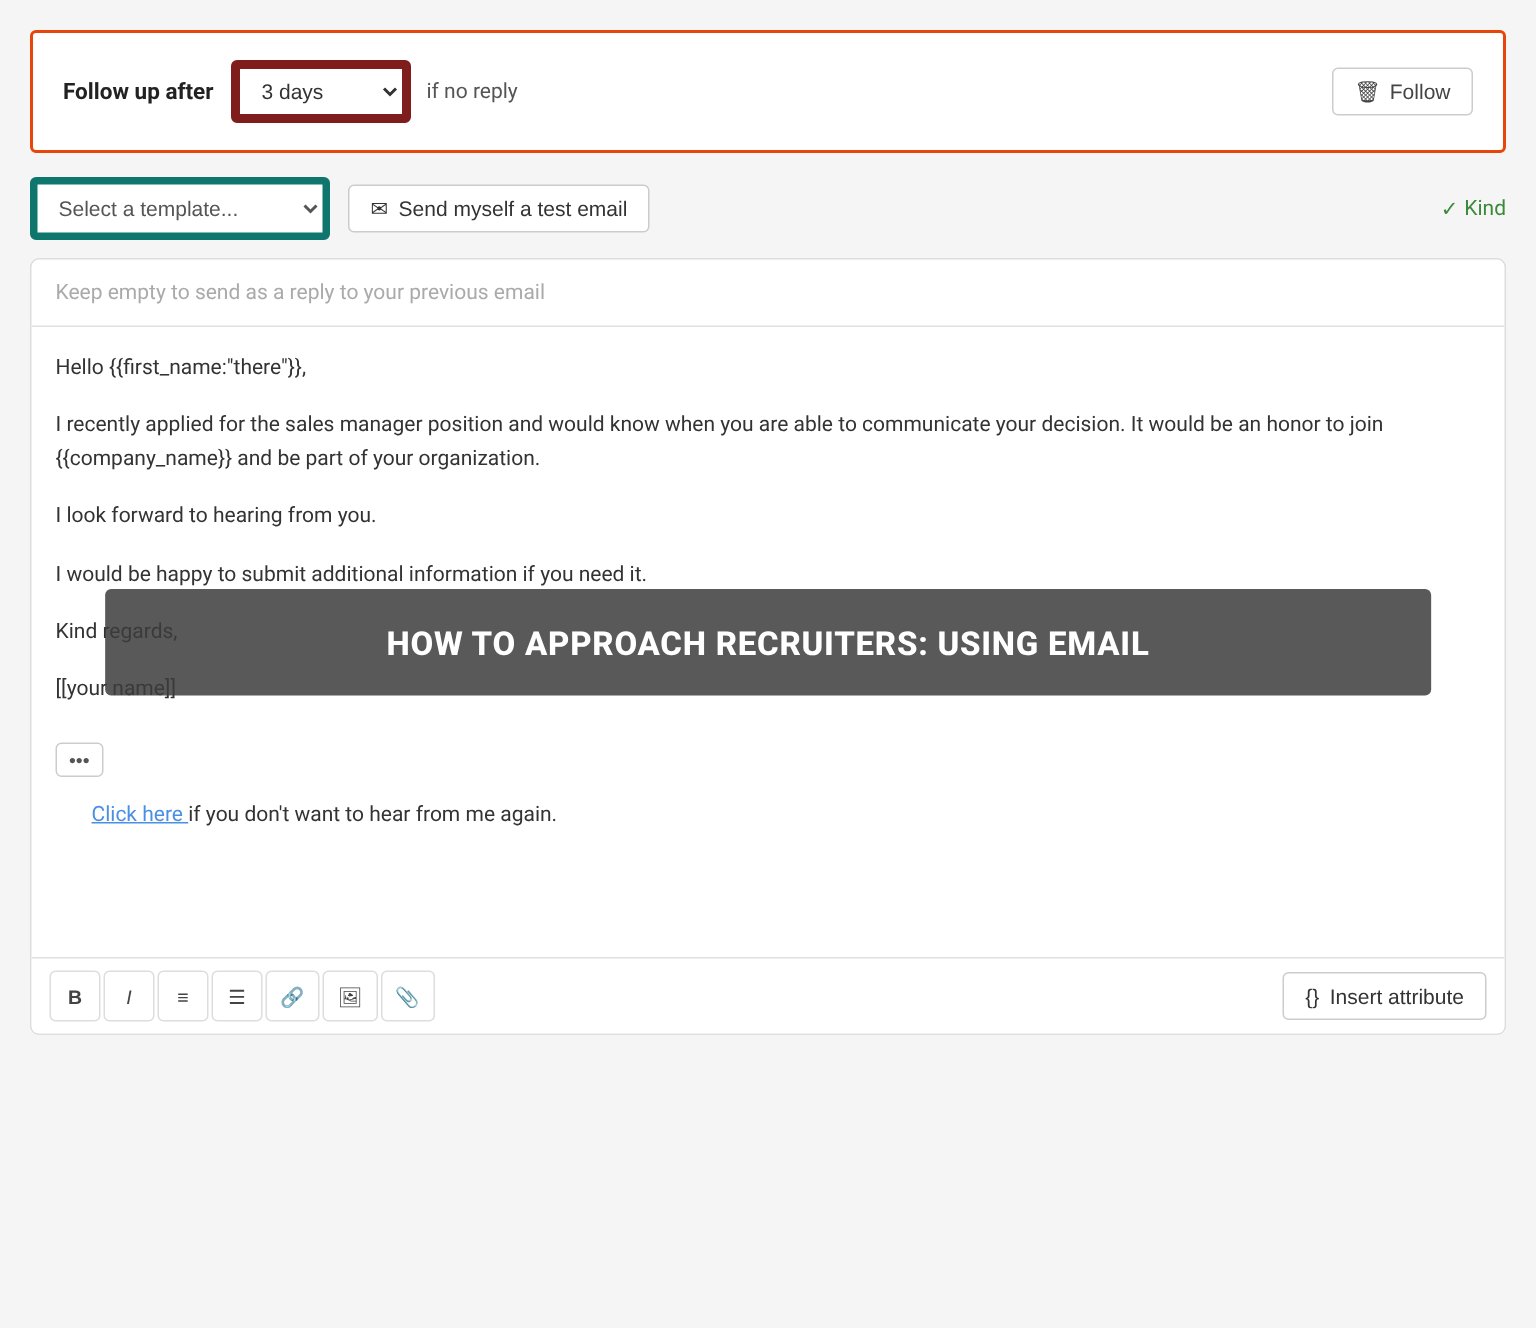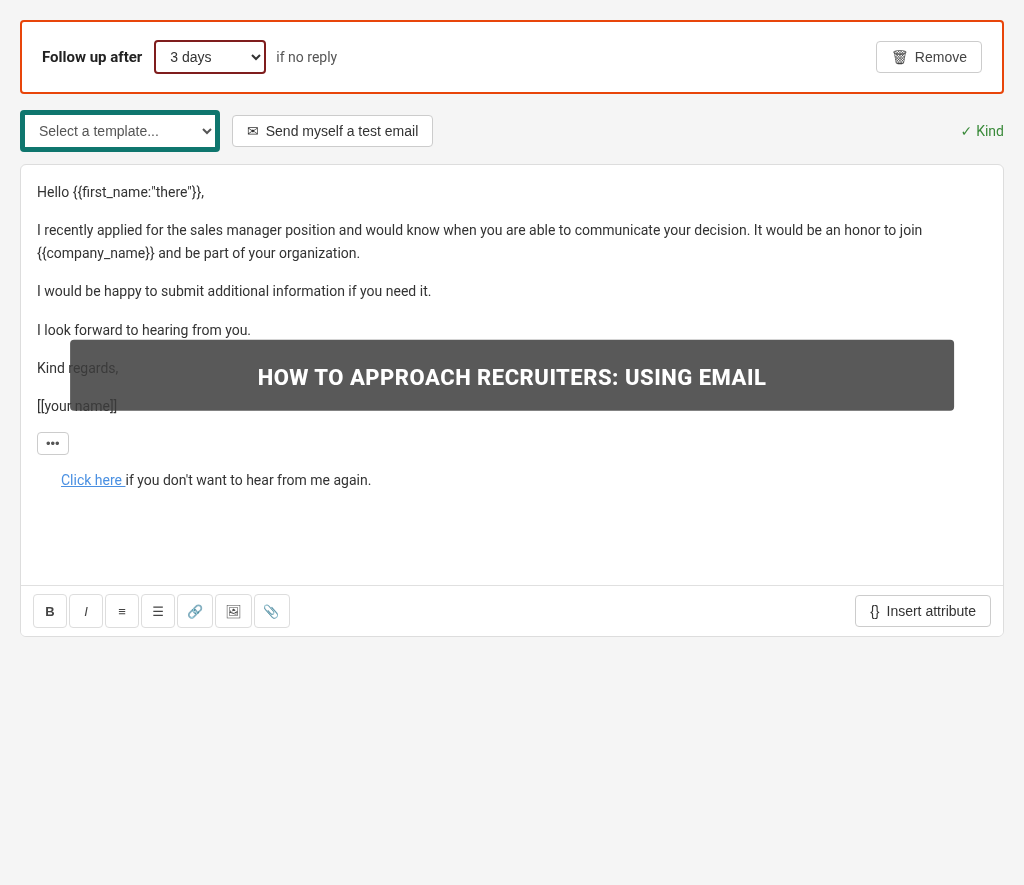--- a/index.html
+++ b/index.html
@@ -27,21 +27,21 @@
       margin-bottom: 16px;
     }
     .follow-up-label {
       font-weight: 700;
       font-size: 15px;
       color: #222;
       margin-right: 12px;
       white-space: nowrap;
     }
     .days-select {
-      border: 2px solid #7f1d1d;
+      border: 6px solid #7f1d1d;
       border-radius: 4px;
       padding: 6px 28px 6px 10px;
       font-size: 14px;
       appearance: auto;
       margin-right: 10px;
       color: #333;
       background: #fff;
     }
     .no-reply-text {
       color: #555;
@@ -120,21 +120,21 @@
       min-height: 420px;
       position: relative;
     }
     .email-body-content p {
       margin-bottom: 16px;
       font-size: 14px;
       line-height: 1.6;
       color: #333;
     }
     .email-body-content .signature-name {
-      margin-bottom: 14px;
+      margin-bottom: 24px;
     }
     .ellipsis-btn {
       display: inline-flex;
       align-items: center;
       justify-content: center;
       border: 1px solid #ccc;
       border-radius: 4px;
       background: #fff;
       padding: 3px 8px;
       font-size: 13px;
@@ -233,47 +233,50 @@
       <option>1 day</option>
       <option>2 days</option>
       <option selected="">3 days</option>
       <option>5 days</option>
       <option>7 days</option>
       <option>14 days</option>
     </select>
     <span class="no-reply-text">if no reply</span>
     <button class="remove-btn">
       <span class="trash-icon">🗑</span>
-      <span>Remove</span>
+      <span>Follow</span>
     </button>
   </div>
 
   <div class="toolbar-row">
     <select class="template-select">
       <option>Select a template...</option>
     </select>
     <button class="test-email-btn">
       <span>✉</span>
       <span>Send myself a test email</span>
     </button>
     <div class="saved-label">
       <span>✓</span>
       <span>Kind</span>
     </div>
   </div>
 
   <div class="email-editor">
 
+    <div class="subject-area">
+      <span class="subject-placeholder">Keep empty to send as a reply to your previous email</span>
+    </div>
 
     <div class="email-body">
       <div class="email-body-content">
         <p>Hello {{first_name:"there"}},</p>
         <p>I recently applied for the sales manager position and would know when you are able to communicate your decision. It would be an honor to join {{company_name}} and be part of your organization.</p>
+        <p>I look forward to hearing from you.</p>
         <p>I would be happy to submit additional information if you need it.</p>
-        <p>I look forward to hearing from you.</p>
         <p>Kind regards,</p>
         <p class="signature-name">[[your name]]</p>
         <button class="ellipsis-btn">
           <span>•••</span>
         </button>
         <p class="unsubscribe-line">
           <a class="unsubscribe-link" href="#">
             <span>Click here</span>
           </a>
           <span>if you don't want to hear from me again.</span>

